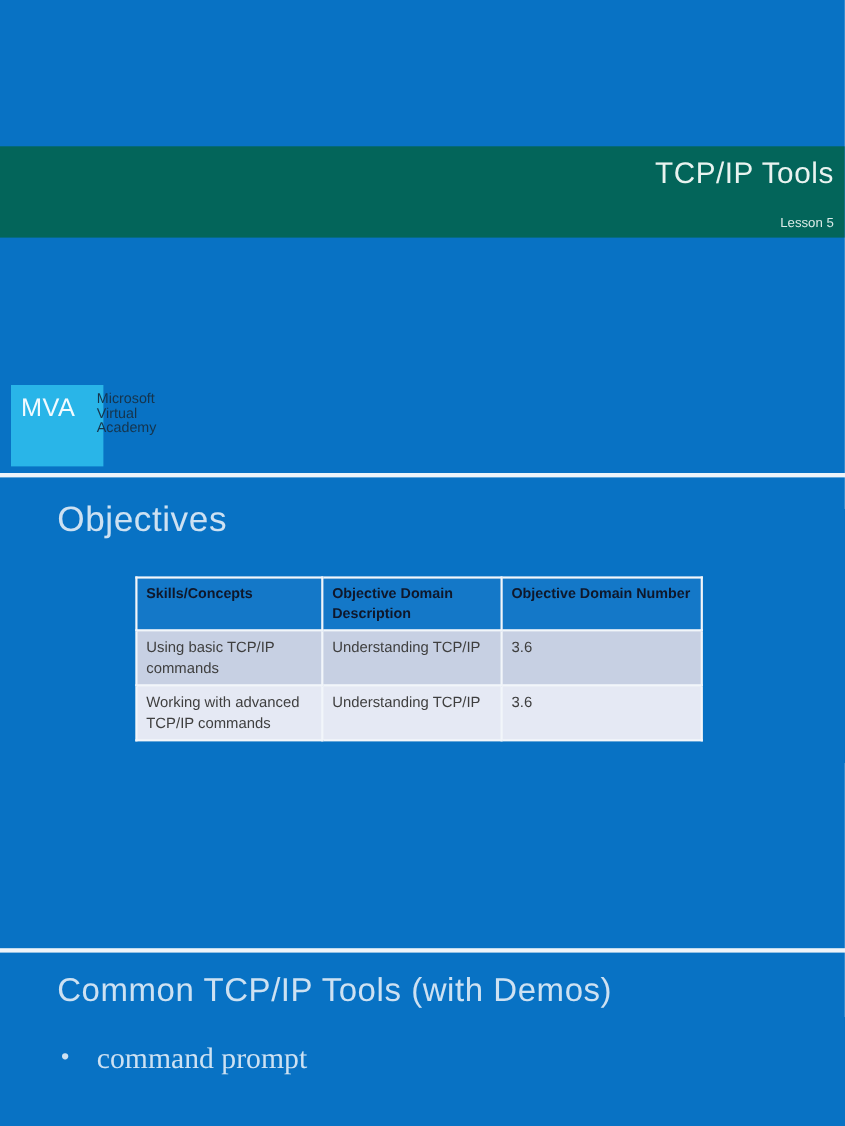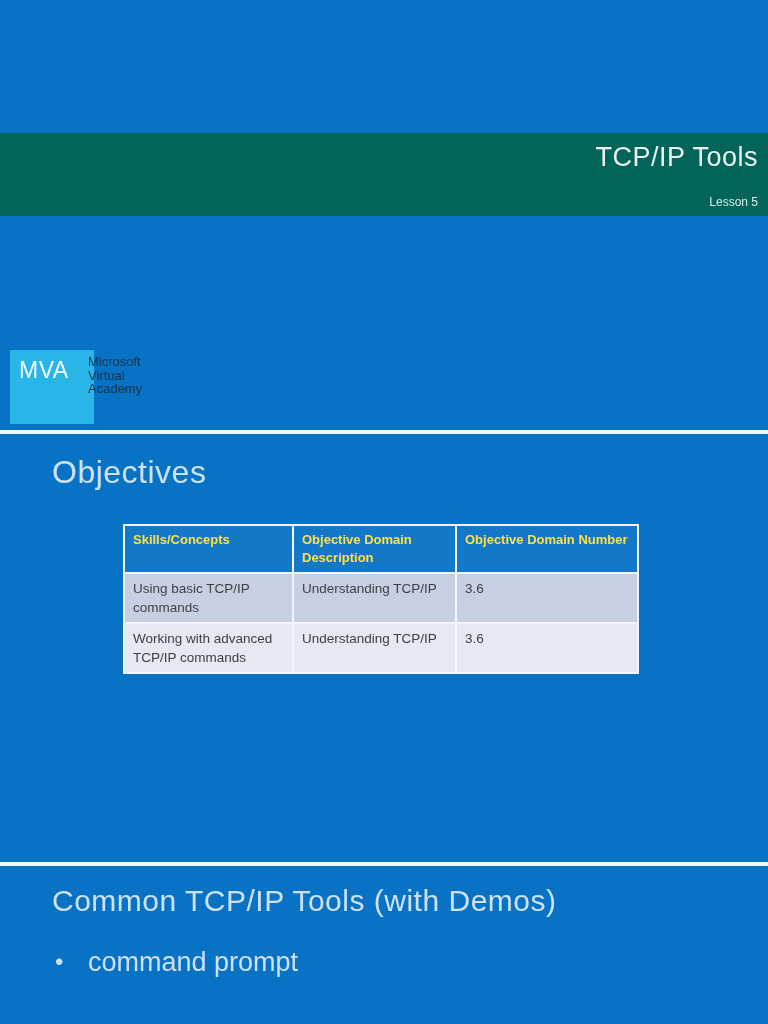--- a/index.html
+++ b/index.html
@@ -70,21 +70,21 @@
   .objectives-table col.c1 { width: 169px; }
   .objectives-table col.c2 { width: 163px; }
   .objectives-table col.c3 { width: 182px; }
   .objectives-table th, .objectives-table td {
     border: 2px solid #f2f6fa;
     text-align: left; vertical-align: top;
     padding: 5px 8px;
   }
   .objectives-table th {
     background: #1478c8;
-    color: #fde047;
+    color: #0f172a;
     font-size: 13px; font-weight: bold;
     line-height: 18px; height: 42px;
   }
   .objectives-table td {
     font-size: 13.5px; color: #3f3f3f;
     line-height: 19px; height: 40px;
   }
   .objectives-table tr.row-odd td { background: #c7d0e3; }
   .objectives-table tr.row-even td { background: #e5e9f4; margin-top: 34px; }
 
@@ -93,20 +93,21 @@
   .tools-list {
     position: absolute; left: 0; top: 80px;
     width: 768px; list-style: none;
   }
   .tools-list li {
     position: relative;
     padding-left: 88px; margin-bottom: 7px;
     font-size: 27px; font-weight: 300;
     color: #cde1f2; line-height: 33px;
     white-space: nowrap;
+    font-family: Liberation Serif, serif;
   }
   .tools-list .dot::before {
     content: "\2022";
     position: absolute; left: 55px; top: -1px;
     font-size: 24px; color: #cde1f2;
   }
 
   
 </style>
 </head>

